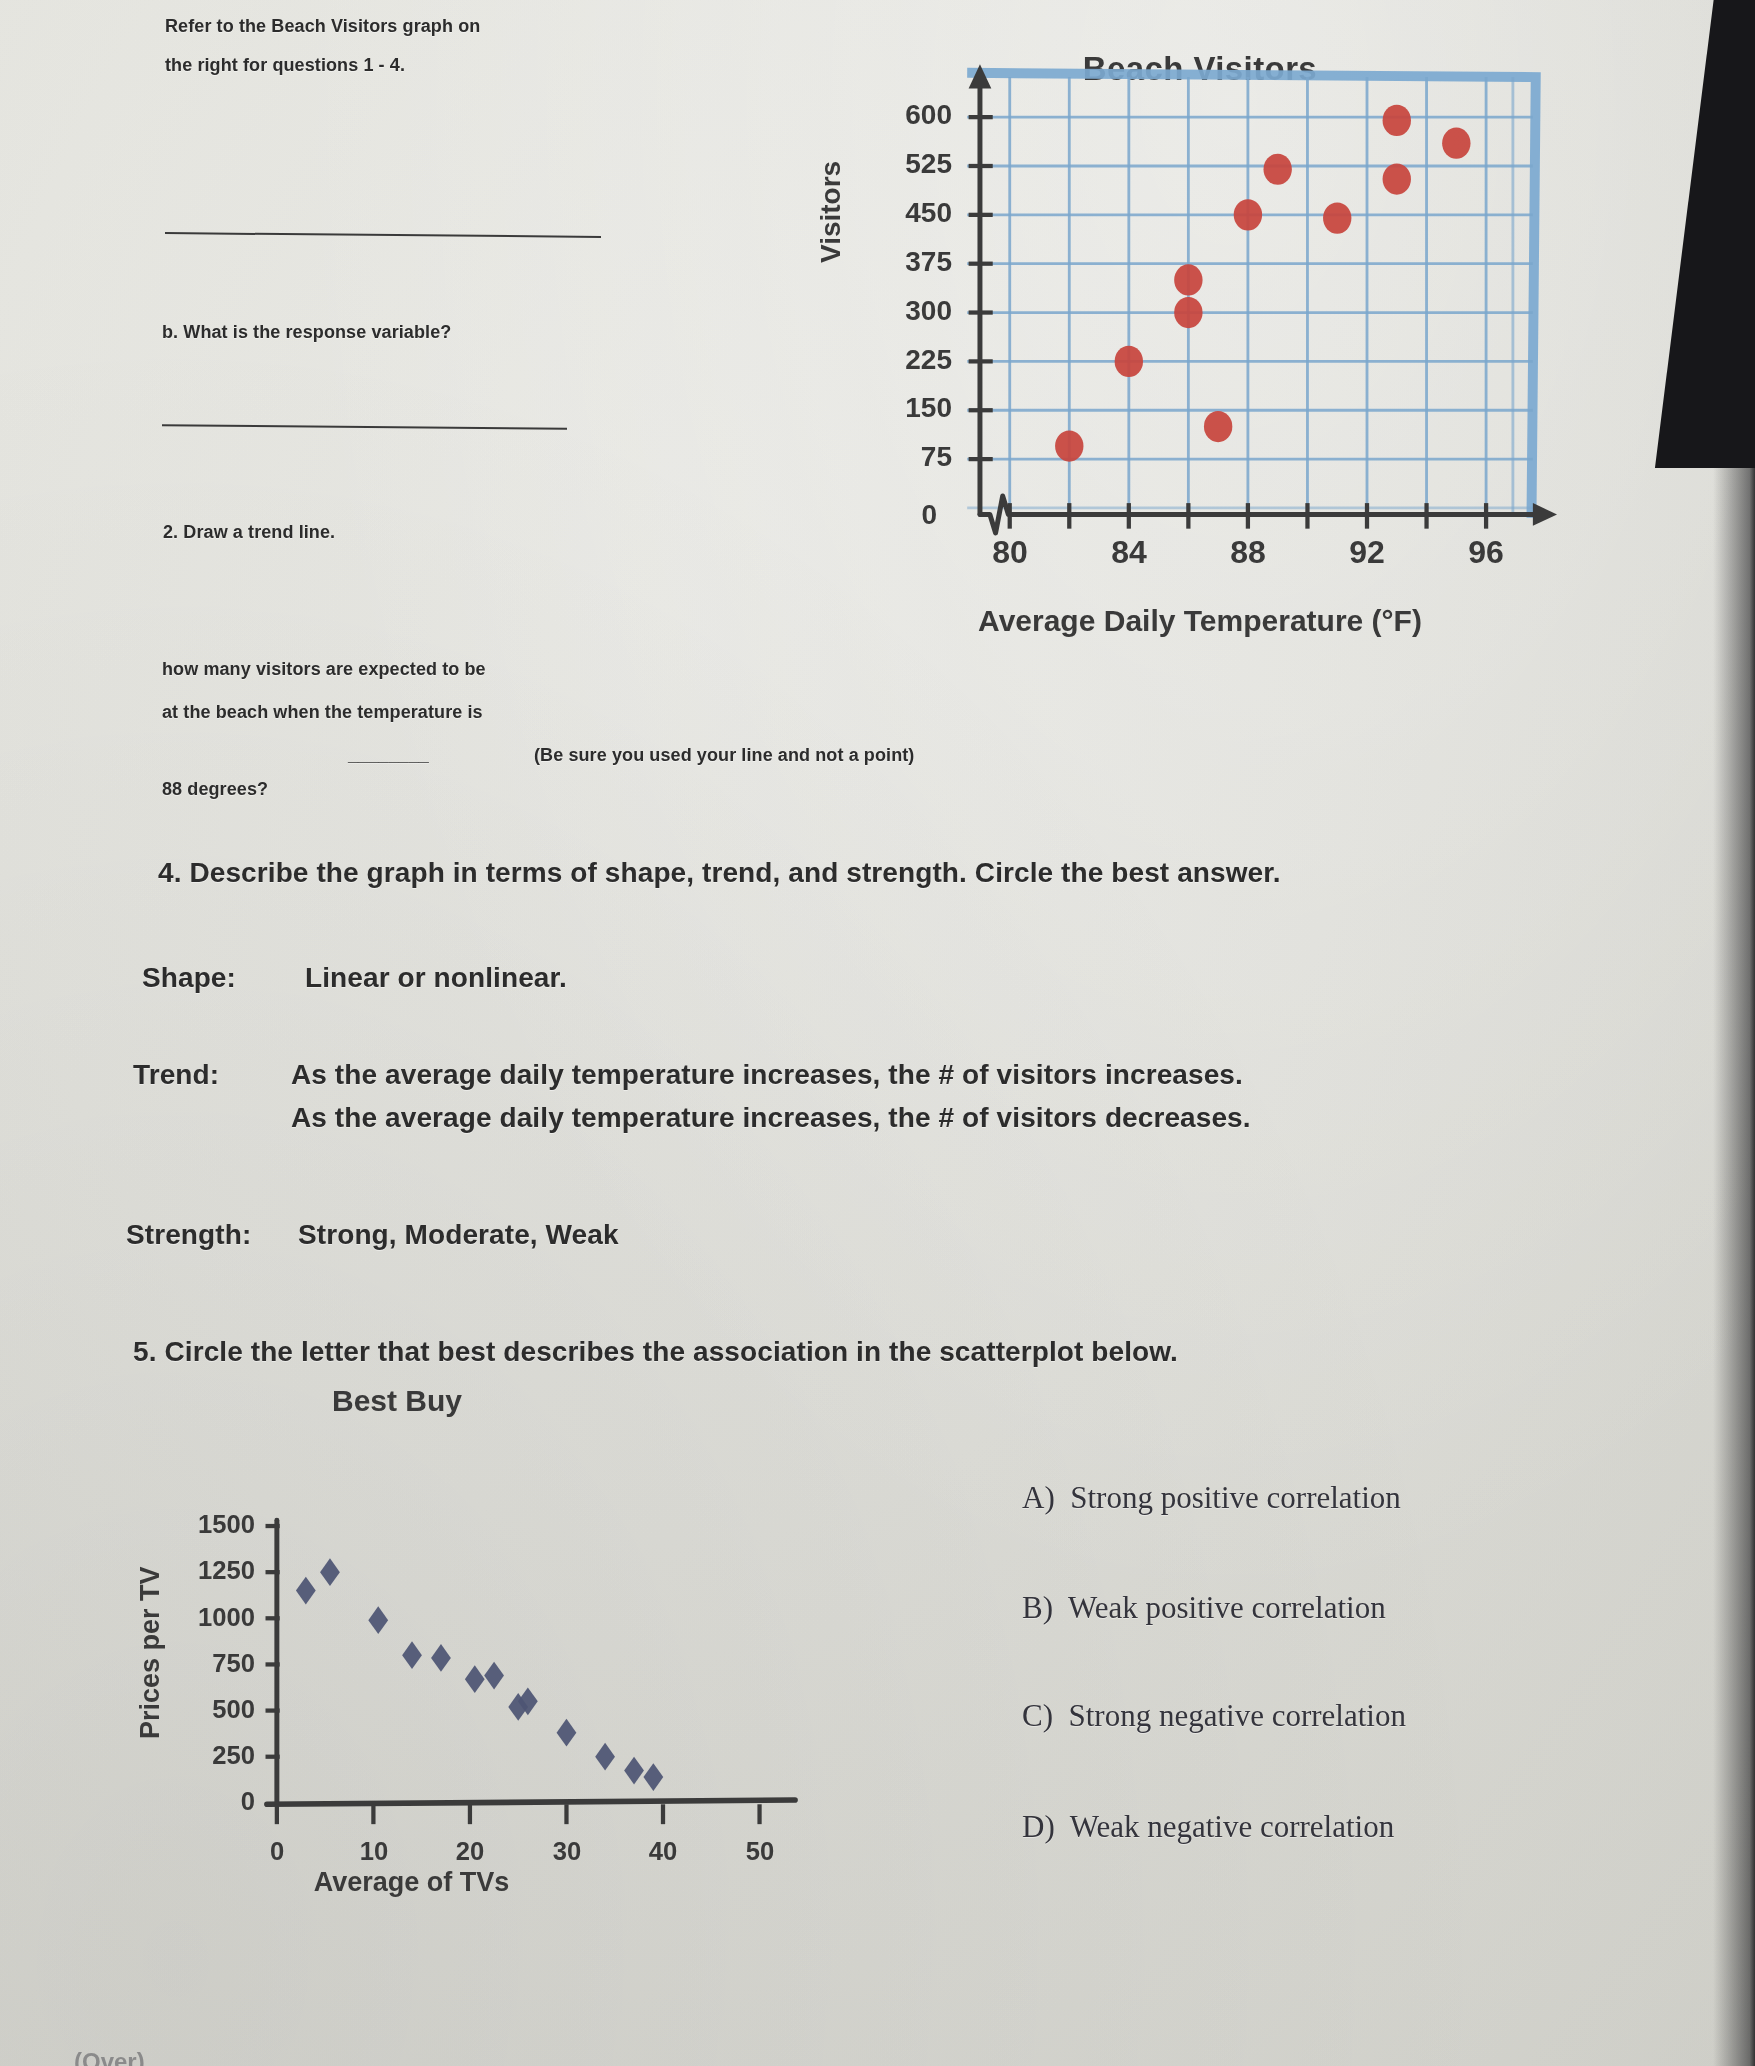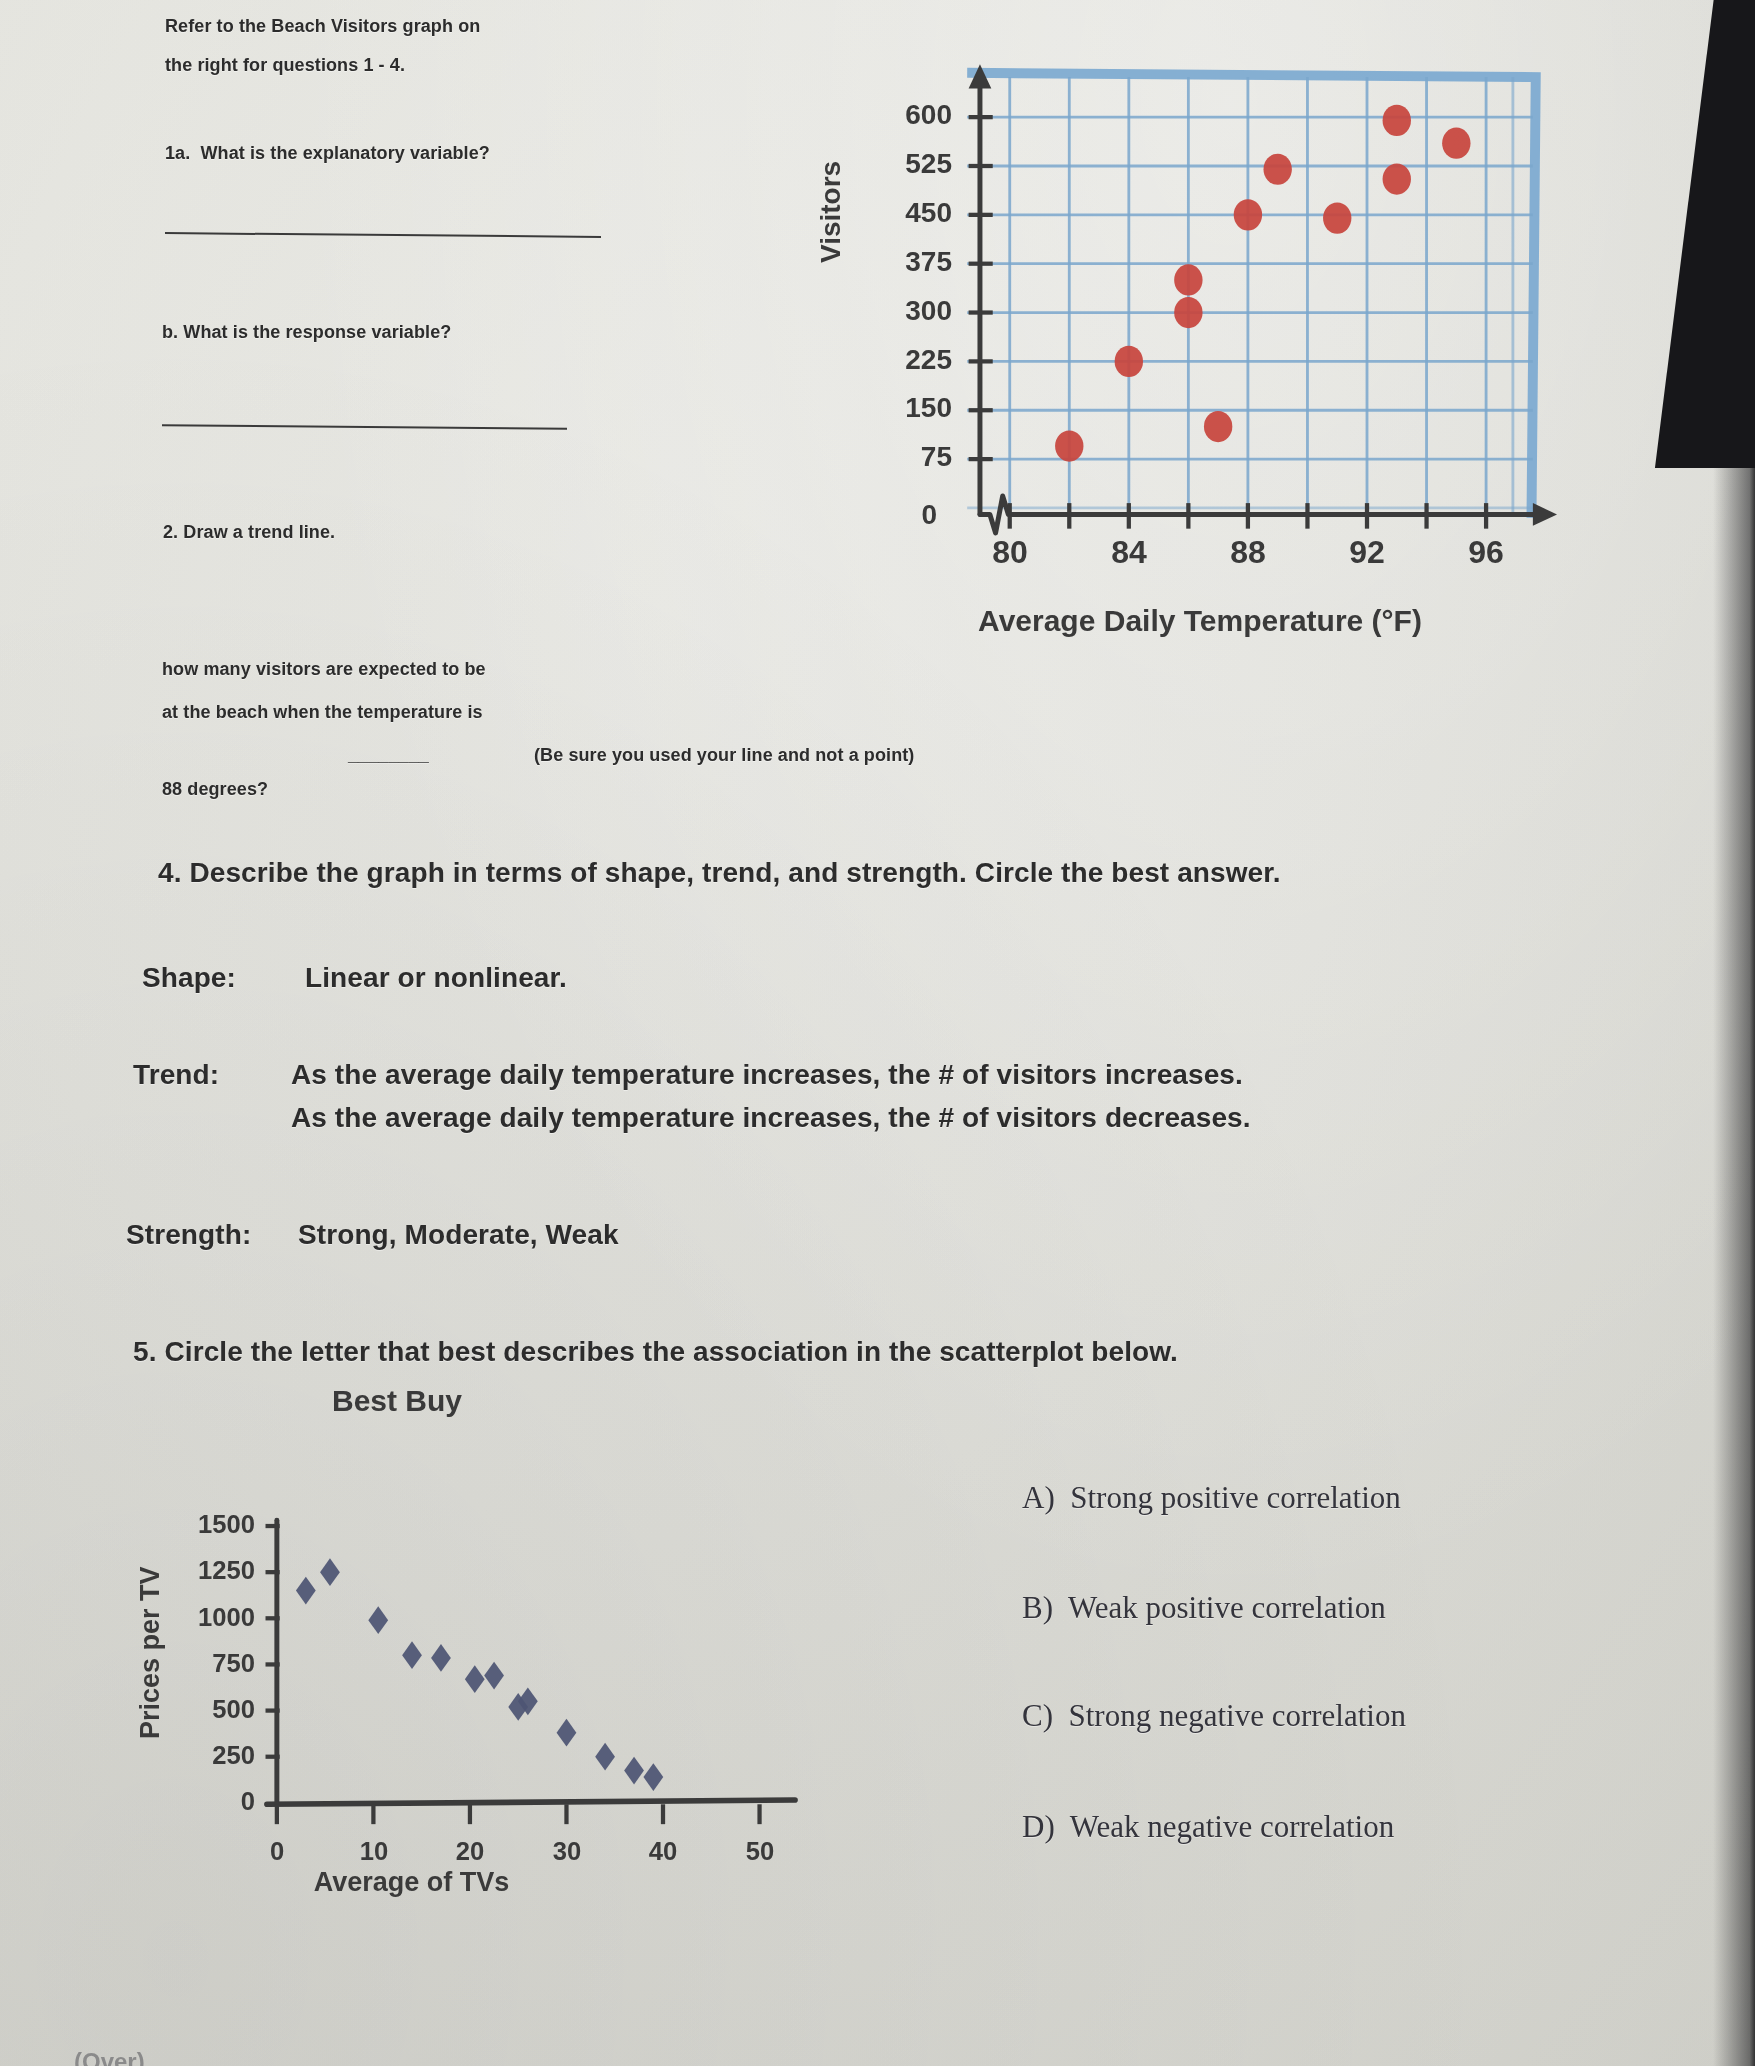--- a/index.html
+++ b/index.html
@@ -111,21 +111,20 @@
 
 <div id="paper"></div>
 <div id="bg-wedge2"></div>
 <div id="bg-wedge"></div>
 
 <div class="layer">
 
   <div class="wtext sz38" style="left:165px;top:5.7px;">Refer to the Beach Visitors graph on</div>
   <div class="wtext sz38" style="left:165px;top:45px;">the right for questions 1 - 4.</div>
 
-  <div class="wtext sz38" style="left:165px;top:133px;">1a.  What is the explanatory variable?</div>
   <div class="blank-line" style="left:165px;top:234px;width:436px;transform:rotate(0.5deg);"></div>
 
   <div class="wtext sz38" style="left:162px;top:312px;">b. What is the response variable?</div>
   <div class="blank-line" style="left:162px;top:426px;width:405px;transform:rotate(0.5deg);"></div>
 
   <div class="wtext sz38" style="left:163px;top:512px;">2. Draw a trend line.</div>
 
   <div class="wtext sz38" style="left:162px;top:692px;">at the beach when the temperature is</div>
   <div class="wtext sz38" style="left:162px;top:649px;">how many visitors are expected to be</div>
   <div class="wtext sz38" style="left:162px;top:769px;">88 degrees?</div>
@@ -149,20 +148,21 @@
   <div class="wtext sz40" style="left:298px;top:1214px;">Strong, Moderate, Weak</div>
 
   <div class="wtext sz40" style="left:133px;top:1331px;">5. Circle the letter that best describes the association in the scatterplot below.</div>
 
   <div class="serif" style="left:1022px;top:1480px;">A)  Strong positive correlation</div>
   <div class="serif" style="left:1022px;top:1590px;">B)  Weak positive correlation</div>
   <div class="serif" style="left:1022px;top:1698px;">C)  Strong negative correlation</div>
   <div class="serif" style="left:1022px;top:1809px;">D)  Weak negative correlation</div>
 
   <div id="bv-wrap">
+    <div id="bv-title">Beach Visitors</div>
     <div id="bv-ylab">Visitors</div>
     <div id="bv-xlab">Average Daily Temperature (°F)</div>
     <div id="bv-ytick-holder">
         <div class="bv-ytick" style="left: 0px; width: 114px; top: 391px;">75</div>
         <div class="bv-ytick" style="left: 0px; width: 114px; top: 342px;">150</div>
         <div class="bv-ytick" style="left: 0px; width: 114px; top: 294px;">225</div>
         <div class="bv-ytick" style="left: 0px; width: 114px; top: 245px;">300</div>
         <div class="bv-ytick" style="left: 0px; width: 114px; top: 196px;">375</div>
         <div class="bv-ytick" style="left: 0px; width: 114px; top: 147px;">450</div>
         <div class="bv-ytick" style="left: 0px; width: 114px; top: 98px;">525</div>

